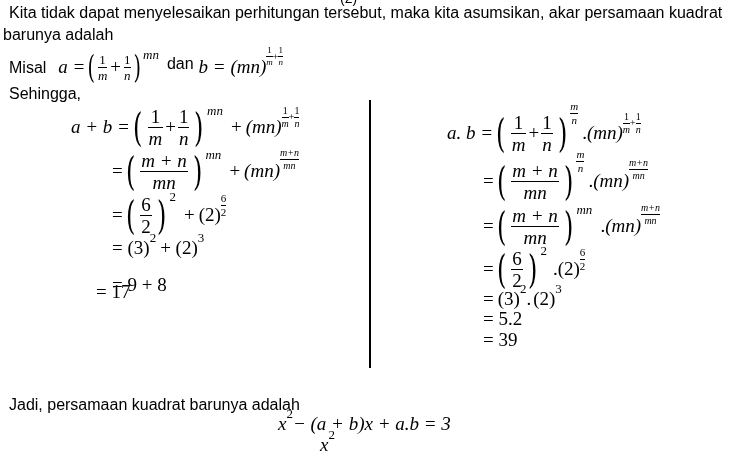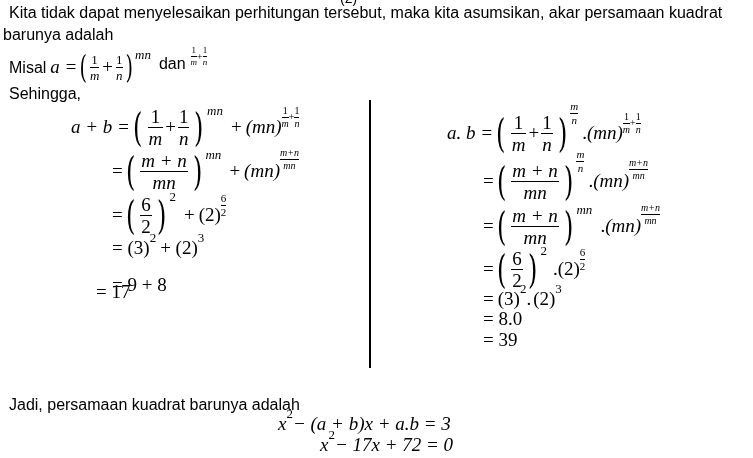--- a/index.html
+++ b/index.html
@@ -21,37 +21,38 @@
   </style>
 </head>
 <body>
 
 <div class="cutoff">(2)</div>
 
 <div class="txt" style="left:9px;top:3px;">Kita tidak dapat menyelesaikan perhitungan tersebut, maka kita asumsikan, akar persamaan kuadrat</div>
 <div class="txt" style="left:3px;top:25px;">barunya adalah</div>
 
 <div class="eq" style="left:9px;top:50px;height:34px;">
-  <span class="txt" style="position:static;margin-right:4px;">Misal</span>
+  <span class="txt" style="position:static;margin-right:12px;">Misal</span>
   <span class="mi">a =</span>
   <span class="paren" style="font-size:32px;">(</span>
   <span class="sfrac" style="font-size:13px;vertical-align:middle;">
     <span>1</span>
       <span class="bar"></span>
       <span class="mi" style="font-size:13px">m</span>
   </span>
   <span class="mr" style="margin:0 3px;">+</span>
   <span class="sfrac" style="font-size:13px;vertical-align:middle;">
     <span>1</span>
       <span class="bar"></span>
       <span class="mi" style="font-size:13px">n</span>
   </span>
   <span class="paren" style="font-size:32px;">)</span>
   <span class="mi" style="font-size:13px;position:relative;top:-12px;">mn</span>
   <span class="txt" style="position:static;margin:0 5px 8px 8px;">dan</span>
+  <span class="mi">b = (mn)</span>
   <span class="exp" style="top:-10px;">
     <span class="sfrac" style="font-size:9px;">
         <span>1</span>
         <span class="bar"></span>
         <span style="font-style:italic">m</span>
       </span>
     <span style="font-size:10px;">+</span>
     <span class="sfrac" style="font-size:9px;">
         <span>1</span>
         <span class="bar"></span>
@@ -270,32 +271,31 @@
   <div class="eq" style="left:483px;top:288px;">
     <span class="mr">=</span>
     <span class="mr" style="margin-left:4px;">(3)</span>
     <span class="sup2">2</span>
     <span class="mr">.</span>
     <span class="mr" style="margin-left:2px;">(2)</span>
     <span class="sup2">3</span>
   </div>
 
   <div class="eq" style="left:483px;top:308px;">
-    <span class="mr">= 8.0</span>
+    <span class="mr">= 5.2</span>
   </div>
 
   <div class="eq" style="left:483px;top:329px;">
     <span class="mr">= 39</span>
   </div>
 </div>
 
 <div class="txt" style="left:9px;top:395px;text-align:center;">Jadi, persamaan kuadrat barunya adalah</div>
 
 <div class="eq" style="left:278px;top:413px;">
   <span class="mi">x</span>
   <span class="sup2">2</span>
   <span class="mi"> − (a + b)x + a.b = 3</span>
 </div>
 <div class="eq" style="left:320px;top:434px;">
   <span class="mi">x</span>
   <span class="sup2">2</span>
-  <span class="mi"> − 17x + 72 = 0</span>
 </div>
 
 </body></html>

